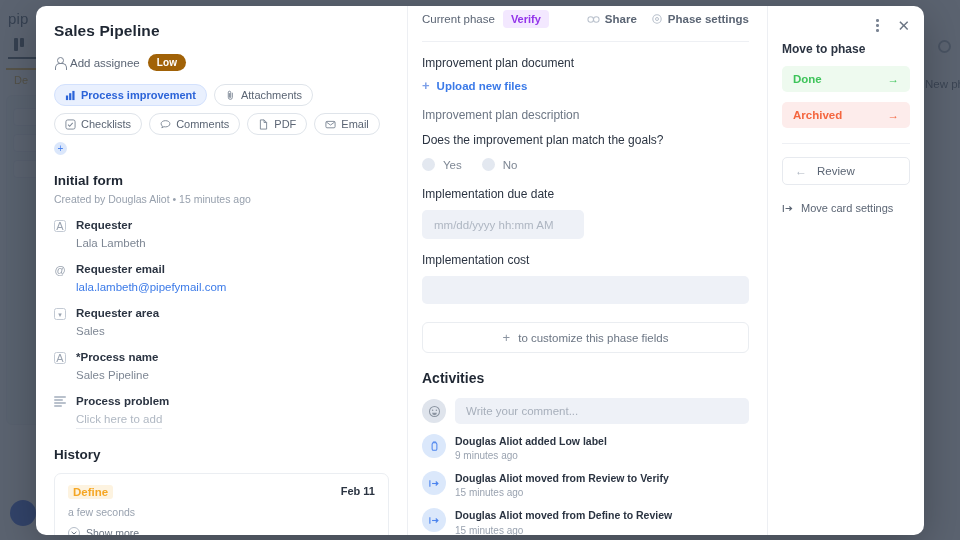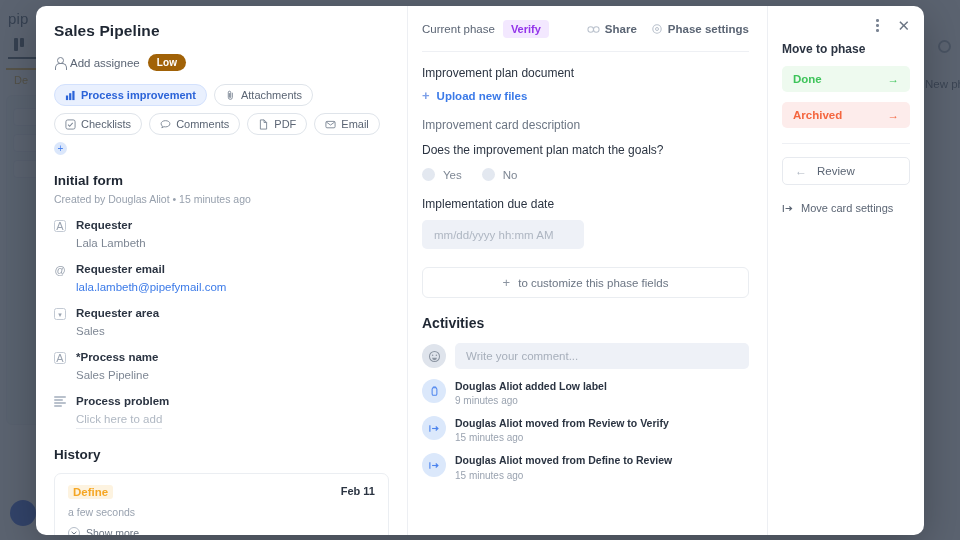--- a/index.html
+++ b/index.html
@@ -177,21 +177,21 @@
     font-size: 10.5px; color: #6c7684;
   }
   .circ-chev {
     width: 12px; height: 12px; border: 1px solid #b5bdc8; border-radius: 50%;
     display: flex; align-items: center; justify-content: center;
   }
 
   
   .col-center {
     width: 360px; flex: 0 0 360px;
-    padding: 14px 18px 0 14px;
+    padding: 4px 18px 0 14px;
     border-right: 1px solid #edeff3;
     overflow: hidden;
   }
   .phase-row { display: flex; align-items: center; justify-content: space-between; }
   .phase-left { display: flex; align-items: center; gap: 8px; }
   .phase-lbl { font-size: 11.5px; color: #5b6574; }
   .phase-badge {
     background: #f3e8ff; color: #9333ea; font-size: 11px; font-weight: 700;
     padding: 3px 8px; border-radius: 4px;
   }
@@ -469,39 +469,43 @@
 
     <div style="margin-top:14px;">
       <div class="c-label">Improvement plan document</div>
       <div class="upload">
         <span class="p">+</span>
         <span>Upload new files</span>
       </div>
     </div>
 
     <div style="margin-top:16px;">
-      <div class="c-label faint">Improvement card description</div>
+      <div class="c-label faint">Improvement plan description</div>
       <div class="c-label" style="margin-top:11px;">Does the improvement plan match the goals?</div>
       <div class="radios">
         <label class="radio">
           <span class="radio-dot"></span>
           <span>Yes</span>
         </label>
         <label class="radio">
           <span class="radio-dot"></span>
           <span>No</span>
         </label>
       </div>
     </div>
 
     <div style="margin-top:16px;">
       <div class="c-label">Implementation due date</div>
       <div class="inp date">mm/dd/yyyy hh:mm AM</div>
     </div>
 
+    <div style="margin-top:14px;">
+      <div class="c-label">Implementation cost</div>
+      <div class="inp wide tall"></div>
+    </div>
 
     <div class="customize">
       <span class="p">+</span>
       <span>to customize this phase fields</span>
     </div>
 
     <div class="activities-h">Activities</div>
 
     <div class="comment-row">
       <div class="av gray">

